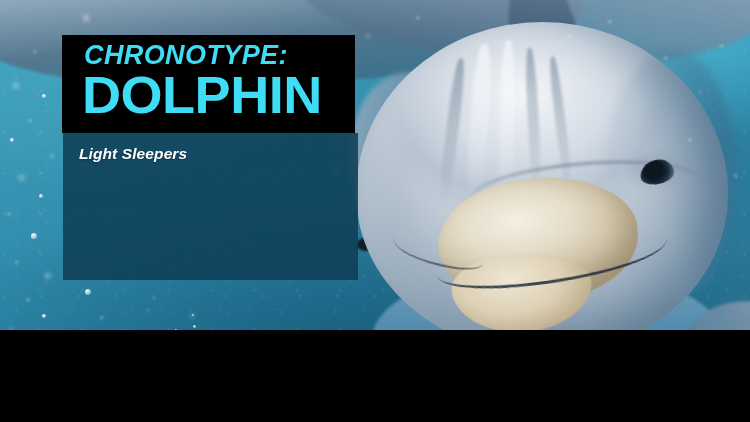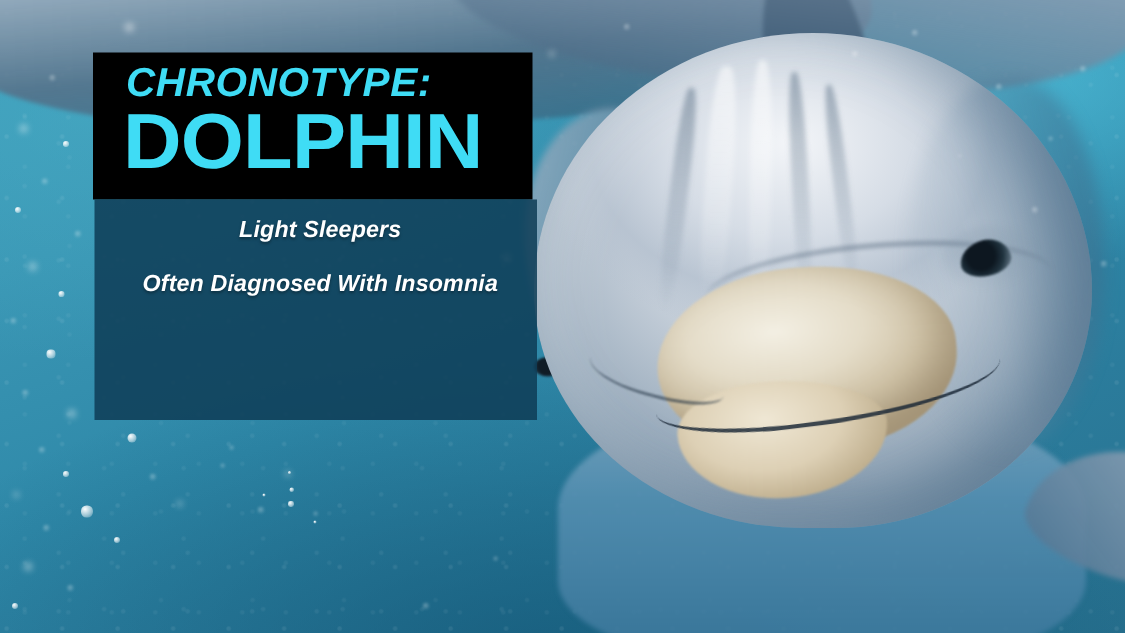--- a/index.html
+++ b/index.html
@@ -3,21 +3,21 @@
 <meta charset="utf-8">
 <style>
   html, body {
     margin: 0;
     padding: 0;
     background: #000;
   }
   #stage {
     position: relative;
     width: 750px;
-    height: 422px;
+    height: 330px;
     overflow: hidden;
     font-family: "Liberation Sans", sans-serif;
     background: #a21caf;
     user-select: none;
   }
 
   
   .water {
     position: absolute;
     inset: 0;
@@ -267,21 +267,20 @@
   .fact {
     color: #fff;
     font-size: 15.5px;
     font-weight: 700;
     font-style: italic;
     line-height: 1.28;
     margin: 0 0 16px 0;
     white-space: pre-line;
     letter-spacing: .1px;
     text-shadow: 0 1px 2px rgba(0,0,0,.35);
-    text-align: center;
   }
   .fact:last-child { margin-bottom: 0; }
 </style>
 </head>
 <body>
 
 <div id="stage">
 
   <div class="water"></div>
   <div class="water-grain"></div>
@@ -371,17 +370,16 @@
     </div>
 
   <div class="title-box">
     <div class="t-chrono">CHRONOTYPE:</div>
     <div class="t-dolphin">DOLPHIN</div>
   </div>
 
   <div class="facts-box">
     <div class="facts-list" id="facts-list">
         <p class="fact">Light Sleepers</p>
-        <p class="fact">Often Diagnosed With Insomnia</p>
       </div>
   </div>
 
 </div>
 
 </body></html>

